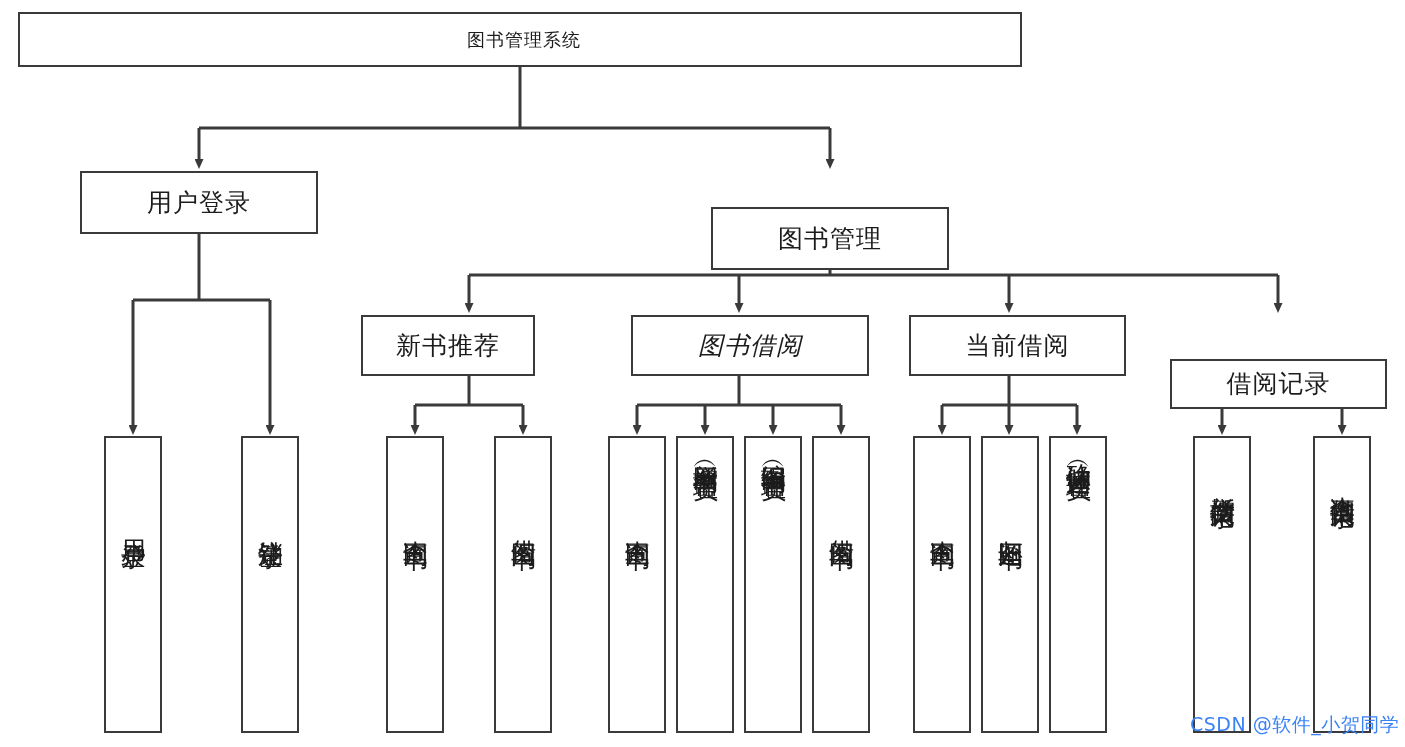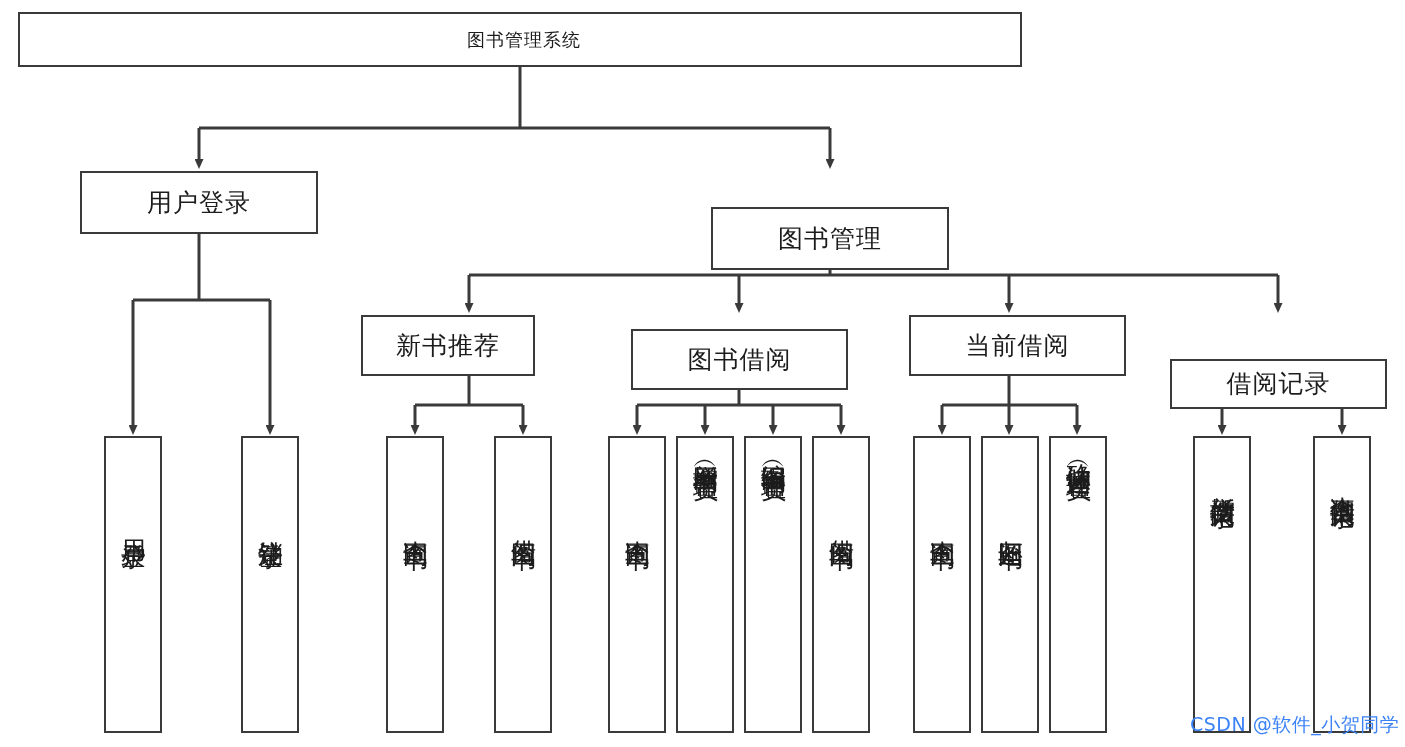--- a/index.html
+++ b/index.html
@@ -141,21 +141,21 @@
   </div>
 
   <div class="node horiz" style="left:711px; top:171px; width:238px; height:63px;margin-top:36px;">
     <span>图书管理</span>
   </div>
 
   <div class="node horiz" style="left:361px; top:315px; width:174px; height:61px;">
     <span>新书推荐</span>
   </div>
 
-  <div class="node horiz" style="left:631px; top:329px; width:217px; height:61px;">
+  <div class="node horiz" style="left:631px; top:315px; width:238px; height:61px;font-style:italic;">
     <span>图书借阅</span>
   </div>
 
   <div class="node horiz" style="left:901px; top:315px; width:217px; height:61px;margin-left:8px;">
     <span>当前借阅</span>
   </div>
 
   <div class="node horiz" style="left:1170px; top:315px; width:217px; height:50px;margin-top:44px;">
     <span>借阅记录</span>
   </div>

